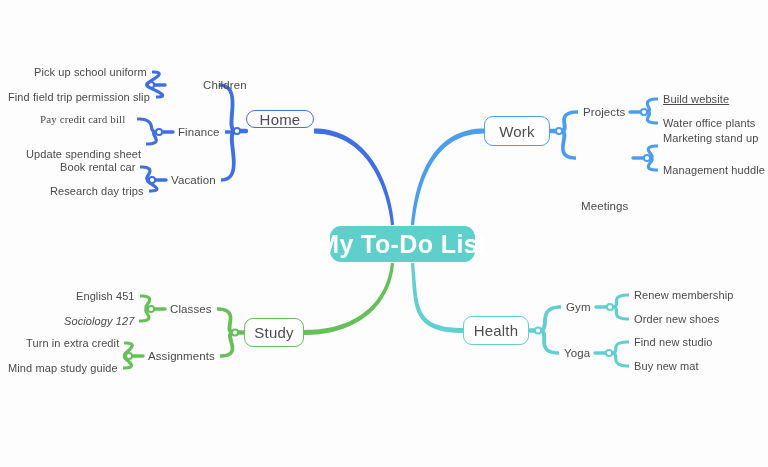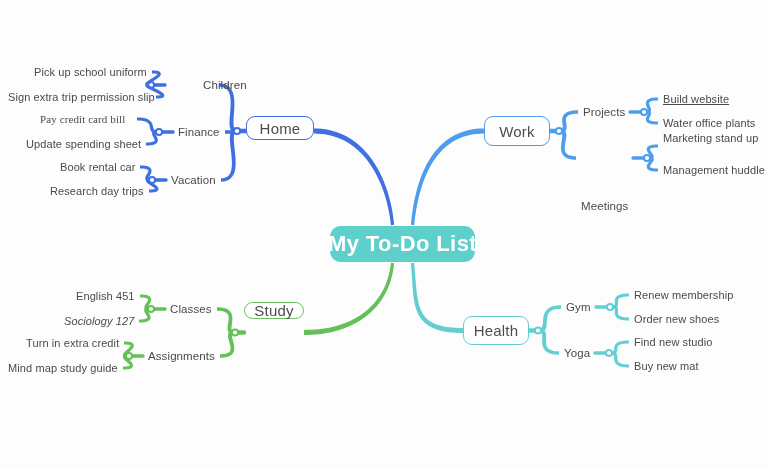--- a/index.html
+++ b/index.html
@@ -45,21 +45,21 @@
     box-sizing:border-box;
     letter-spacing:.2px;
   }
   .root-node{
     position:absolute;
     border-radius:11px;
     display:flex;
     align-items:center;
     justify-content:center;
     color:#ffffff;
-    font-size:22px;
+    font-size:25px;
     font-weight:bold;
     letter-spacing:.4px;
     white-space:nowrap;
     box-sizing:border-box;
   }
 </style>
 </head>
 <body>
 
 <div id="map-root">
@@ -116,42 +116,42 @@
       <path d="M612.00,308.70L612.88,308.67L613.68,308.59L614.42,308.45L615.10,308.25L615.73,307.98L616.31,307.64L616.81,307.22L617.22,306.73L617.54,306.20L617.76,305.67L617.91,305.13L617.99,304.62L618.03,304.12L618.04,303.64L618.04,303.17L618.02,302.72L618.00,302.28L617.98,301.86L617.97,301.45L617.97,301.07L617.99,300.70L618.03,300.36L618.09,300.04L618.17,299.74L618.28,299.47L618.41,299.20L618.59,298.95L618.81,298.70L619.09,298.44L619.44,298.18L619.88,297.92L620.42,297.67L621.07,297.43L621.82,297.21L622.70,297.01L623.69,296.84L624.81,296.70L626.07,296.59L627.46,296.53L629.00,296.50L629.00,293.50L627.38,293.52L625.88,293.58L624.51,293.68L623.26,293.83L622.11,294.02L621.07,294.25L620.12,294.51L619.26,294.82L618.48,295.17L617.78,295.57L617.15,296.01L616.60,296.49L616.13,297.01L615.74,297.56L615.43,298.13L615.19,298.71L615.01,299.28L614.89,299.85L614.82,300.40L614.78,300.93L614.76,301.45L614.76,301.93L614.77,302.40L614.78,302.83L614.79,303.23L614.78,303.60L614.77,303.92L614.74,304.20L614.70,304.42L614.64,304.58L614.59,304.70L614.54,304.77L614.48,304.84L614.39,304.90L614.24,304.99L614.01,305.08L613.67,305.16L613.23,305.24L612.67,305.29L612.00,305.30Z" fill="#63ced2" stroke="none"></path>
       <path d="M612.00,308.70L612.67,308.71L613.23,308.76L613.67,308.84L614.01,308.92L614.24,309.01L614.39,309.10L614.48,309.16L614.54,309.23L614.59,309.30L614.64,309.42L614.70,309.58L614.74,309.80L614.77,310.08L614.78,310.40L614.79,310.77L614.78,311.17L614.77,311.60L614.76,312.07L614.76,312.55L614.78,313.07L614.82,313.60L614.89,314.15L615.01,314.72L615.19,315.29L615.43,315.87L615.74,316.44L616.13,316.99L616.60,317.51L617.15,317.99L617.78,318.43L618.48,318.83L619.26,319.18L620.12,319.49L621.07,319.75L622.11,319.98L623.26,320.17L624.51,320.32L625.88,320.42L627.38,320.48L629.00,320.50L629.00,317.50L627.46,317.47L626.07,317.41L624.81,317.30L623.69,317.16L622.70,316.99L621.82,316.79L621.07,316.57L620.42,316.33L619.88,316.08L619.44,315.82L619.09,315.56L618.81,315.30L618.59,315.05L618.41,314.80L618.28,314.53L618.17,314.26L618.09,313.96L618.03,313.64L617.99,313.30L617.97,312.93L617.97,312.55L617.98,312.14L618.00,311.72L618.02,311.28L618.04,310.83L618.04,310.36L618.03,309.88L617.99,309.38L617.91,308.87L617.76,308.33L617.54,307.80L617.22,307.27L616.81,306.78L616.31,306.36L615.73,306.02L615.10,305.75L614.42,305.55L613.68,305.41L612.88,305.33L612.00,305.30Z" fill="#63ced2" stroke="none"></path>
       <path d="M539.00,332.60L539.72,332.62L540.28,332.70L540.71,332.81L541.02,332.94L541.25,333.07L541.43,333.23L541.59,333.42L541.74,333.68L541.88,334.01L542.00,334.44L542.09,334.94L542.16,335.51L542.21,336.15L542.23,336.85L542.24,337.59L542.23,338.37L542.22,339.19L542.21,340.03L542.21,340.90L542.23,341.79L542.27,342.70L542.35,343.62L542.47,344.54L542.65,345.47L542.90,346.40L543.22,347.32L543.63,348.23L544.13,349.11L544.74,349.95L545.45,350.75L546.28,351.48L547.21,352.15L548.26,352.75L549.42,353.27L550.69,353.71L552.09,354.07L553.61,354.35L555.26,354.55L557.05,354.67L559.00,354.70L559.00,351.30L557.21,351.25L555.60,351.13L554.15,350.93L552.86,350.67L551.72,350.36L550.74,350.00L549.88,349.60L549.15,349.17L548.54,348.71L548.02,348.22L547.58,347.71L547.21,347.17L546.91,346.60L546.65,346.00L546.45,345.36L546.29,344.69L546.17,343.98L546.09,343.25L546.04,342.49L546.02,341.71L546.03,340.91L546.05,340.10L546.08,339.29L546.11,338.47L546.14,337.65L546.15,336.83L546.15,336.02L546.11,335.21L546.04,334.40L545.91,333.60L545.71,332.79L545.41,332.00L545.01,331.23L544.47,330.51L543.80,329.86L543.01,329.32L542.12,328.91L541.15,328.63L540.12,328.46L539.00,328.40Z" fill="#63ced2" stroke="none"></path>
       <path d="M595,353 L609,353" fill="none" stroke="#63ced2" stroke-width="3.4" stroke-linecap="round"></path>
       <circle cx="609" cy="353" r="3.1" fill="#ffffff" stroke="#63ced2" stroke-width="2"></circle>
       <path d="M611.00,354.70L611.87,354.67L612.67,354.60L613.40,354.47L614.08,354.30L614.70,354.06L615.27,353.76L615.79,353.39L616.23,352.96L616.58,352.48L616.85,351.98L617.05,351.48L617.18,350.99L617.26,350.52L617.32,350.07L617.35,349.63L617.37,349.21L617.39,348.81L617.40,348.43L617.43,348.06L617.46,347.72L617.51,347.39L617.57,347.09L617.65,346.81L617.76,346.54L617.89,346.29L618.04,346.05L618.24,345.81L618.50,345.57L618.81,345.32L619.20,345.07L619.68,344.83L620.26,344.59L620.94,344.37L621.72,344.16L622.62,343.97L623.64,343.82L624.78,343.69L626.05,343.59L627.46,343.52L629.00,343.50L629.00,340.50L627.38,340.52L625.88,340.57L624.51,340.67L623.25,340.80L622.10,340.97L621.05,341.18L620.09,341.42L619.21,341.70L618.42,342.01L617.70,342.36L617.06,342.75L616.48,343.18L615.98,343.65L615.55,344.15L615.19,344.67L614.90,345.20L614.67,345.74L614.50,346.27L614.38,346.78L614.29,347.28L614.23,347.76L614.19,348.22L614.16,348.64L614.13,349.04L614.11,349.41L614.07,349.73L614.03,350.02L613.98,350.25L613.93,350.44L613.87,350.58L613.81,350.68L613.74,350.75L613.66,350.83L613.54,350.90L613.36,350.99L613.09,351.09L612.72,351.17L612.26,351.24L611.68,351.29L611.00,351.30Z" fill="#63ced2" stroke="none"></path>
       <path d="M611.00,354.70L611.67,354.72L612.22,354.77L612.67,354.85L613.01,354.94L613.26,355.05L613.43,355.15L613.56,355.24L613.66,355.35L613.74,355.47L613.83,355.64L613.90,355.86L613.97,356.12L614.03,356.44L614.07,356.80L614.11,357.21L614.13,357.65L614.16,358.12L614.19,358.62L614.23,359.14L614.29,359.68L614.37,360.25L614.49,360.82L614.65,361.41L614.86,362.01L615.13,362.60L615.48,363.19L615.89,363.76L616.39,364.30L616.96,364.80L617.60,365.27L618.33,365.69L619.13,366.06L620.02,366.40L620.99,366.69L622.05,366.93L623.22,367.14L624.49,367.30L625.87,367.41L627.37,367.48L629.00,367.50L629.00,364.50L627.47,364.47L626.07,364.40L624.81,364.29L623.68,364.13L622.67,363.95L621.78,363.73L621.01,363.49L620.34,363.23L619.78,362.96L619.30,362.67L618.91,362.38L618.59,362.09L618.33,361.79L618.12,361.49L617.94,361.17L617.80,360.84L617.68,360.49L617.59,360.12L617.52,359.73L617.46,359.32L617.43,358.89L617.40,358.44L617.39,357.98L617.37,357.50L617.35,357.02L617.32,356.52L617.27,356.01L617.19,355.49L617.07,354.96L616.89,354.42L616.64,353.88L616.31,353.36L615.89,352.87L615.38,352.43L614.80,352.07L614.16,351.79L613.46,351.57L612.70,351.42L611.89,351.33L611.00,351.30Z" fill="#63ced2" stroke="none"></path>
       <circle cx="538" cy="330.5" r="3.1" fill="#ffffff" stroke="#63ced2" stroke-width="2"></circle>
     </svg>
   <div id="nodes-layer">
-      <div class="branch-node" style="left: 246px; top: 116px; width: 68px; height: 24px; border: 1.6px solid rgb(63, 111, 224); opacity: 1;">
+      <div class="branch-node" style="left: 246px; top: 110px; width: 68px; height: 18px; border: 1.6px solid rgb(63, 111, 224); opacity: 1;">
         <span>Home</span>
       </div>
       <div class="sub-label" style="color: rgb(74, 74, 74); left: 170px; top: 79px; margin-left: 33px;">Children</div>
       <div class="leaf-label right-align" style="left: 34px; top: 66px;">Pick up school uniform</div>
-      <div class="leaf-label right-align" style="left: 8px; top: 91px;">Sign extra trip permission slip</div>
+      <div class="leaf-label right-align" style="left: 8px; top: 91px;">Find field trip permission slip</div>
       <div class="sub-label" style="color: rgb(74, 74, 74); left: 178px; top: 126px;">Finance</div>
       <div class="leaf-label right-align" style="left: 40px; top: 113px; font-family: Liberation Serif, serif;">Pay credit card bill</div>
-      <div class="leaf-label right-align" style="left: 26px; top: 138px;">Update spending sheet</div>
+      <div class="leaf-label right-align" style="left: 26px; top: 148px;">Update spending sheet</div>
       <div class="sub-label" style="color: rgb(74, 74, 74); left: 171px; top: 174px;">Vacation</div>
       <div class="leaf-label right-align" style="left: 60px; top: 161px;">Book rental car</div>
       <div class="leaf-label right-align" style="left: 50px; top: 185px;">Research day trips</div>
       <div class="branch-node" style="left: 484px; top: 116px; width: 66px; height: 30px; border: 1.6px solid rgb(76, 157, 237); opacity: 1;">
         <span>Work</span>
       </div>
       <div class="sub-label" style="color: rgb(74, 74, 74); left: 583px; top: 106px;">Projects</div>
       <div class="leaf-label" style="left: 663px; top: 93px; text-decoration: underline;">Build website</div>
       <div class="leaf-label" style="left: 663px; top: 117px;">Water office plants</div>
       <div class="sub-label" style="color: rgb(74, 74, 74); left: 581px; top: 152px; margin-top: 48px;">Meetings</div>
       <div class="leaf-label" style="left: 663px; top: 132px;">Marketing stand up</div>
       <div class="leaf-label" style="left: 663px; top: 164px;">Management huddle</div>
-      <div class="branch-node" style="left: 244px; top: 302px; width: 60px; height: 17px; border: 1.6px solid rgb(102, 192, 90); opacity: 1;">
+      <div class="branch-node" style="left: 244px; top: 318px; width: 60px; height: 29px; border: 1.6px solid rgb(102, 192, 90); opacity: 1;">
         <span>Study</span>
       </div>
       <div class="sub-label" style="color: rgb(74, 74, 74); left: 170px; top: 303px;">Classes</div>
       <div class="leaf-label right-align" style="left: 76px; top: 290px;">English 451</div>
       <div class="leaf-label right-align" style="left: 64px; top: 315px; font-style: italic;">Sociology 127</div>
       <div class="sub-label" style="color: rgb(74, 74, 74); left: 148px; top: 350px;">Assignments</div>
       <div class="leaf-label right-align" style="left: 26px; top: 337px;">Turn in extra credit</div>
       <div class="leaf-label right-align" style="left: 8px; top: 362px;">Mind map study guide</div>
       <div class="branch-node" style="left: 463px; top: 316px; width: 66px; height: 29px; border: 1.6px solid rgb(99, 206, 210); opacity: 1;">
         <span>Health</span>

